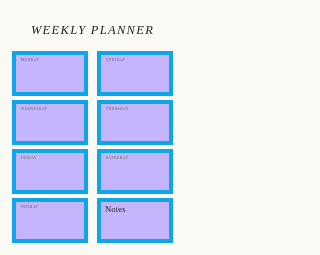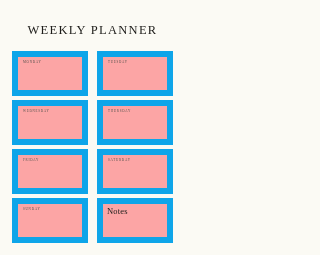--- a/index.html
+++ b/index.html
@@ -25,36 +25,37 @@
     top: 23px;
     left: 0;
     width: 185px;
     text-align: center;
     font-family: "Liberation Serif", serif;
     font-size: 12.5px;
     letter-spacing: 1.3px;
     color: #1d1c19;
     font-weight: 400;
     white-space: nowrap;
+    font-style: italic;
   }
   .grid {
     position: absolute;
     top: 51px;
     left: 12px;
     width: 161px;
     height: 192px;
     display: grid;
     grid-template-columns: 76px 76px;
     grid-template-rows: repeat(4, 45px);
     column-gap: 9px;
     row-gap: 4px;
   }
   .cell {
-    background: #fca5a5;
-    border: 6px solid #0ea5e9;
+    background: #c4b5fd;
+    border: 4px solid #0ea5e9;
     box-sizing: border-box;
     position: relative;
     overflow: hidden;
   }
   .cell-label {
     position: absolute;
     top: 4px;
     left: 5px;
     font-family: "Liberation Serif", serif;
     font-size: 3.2px;

